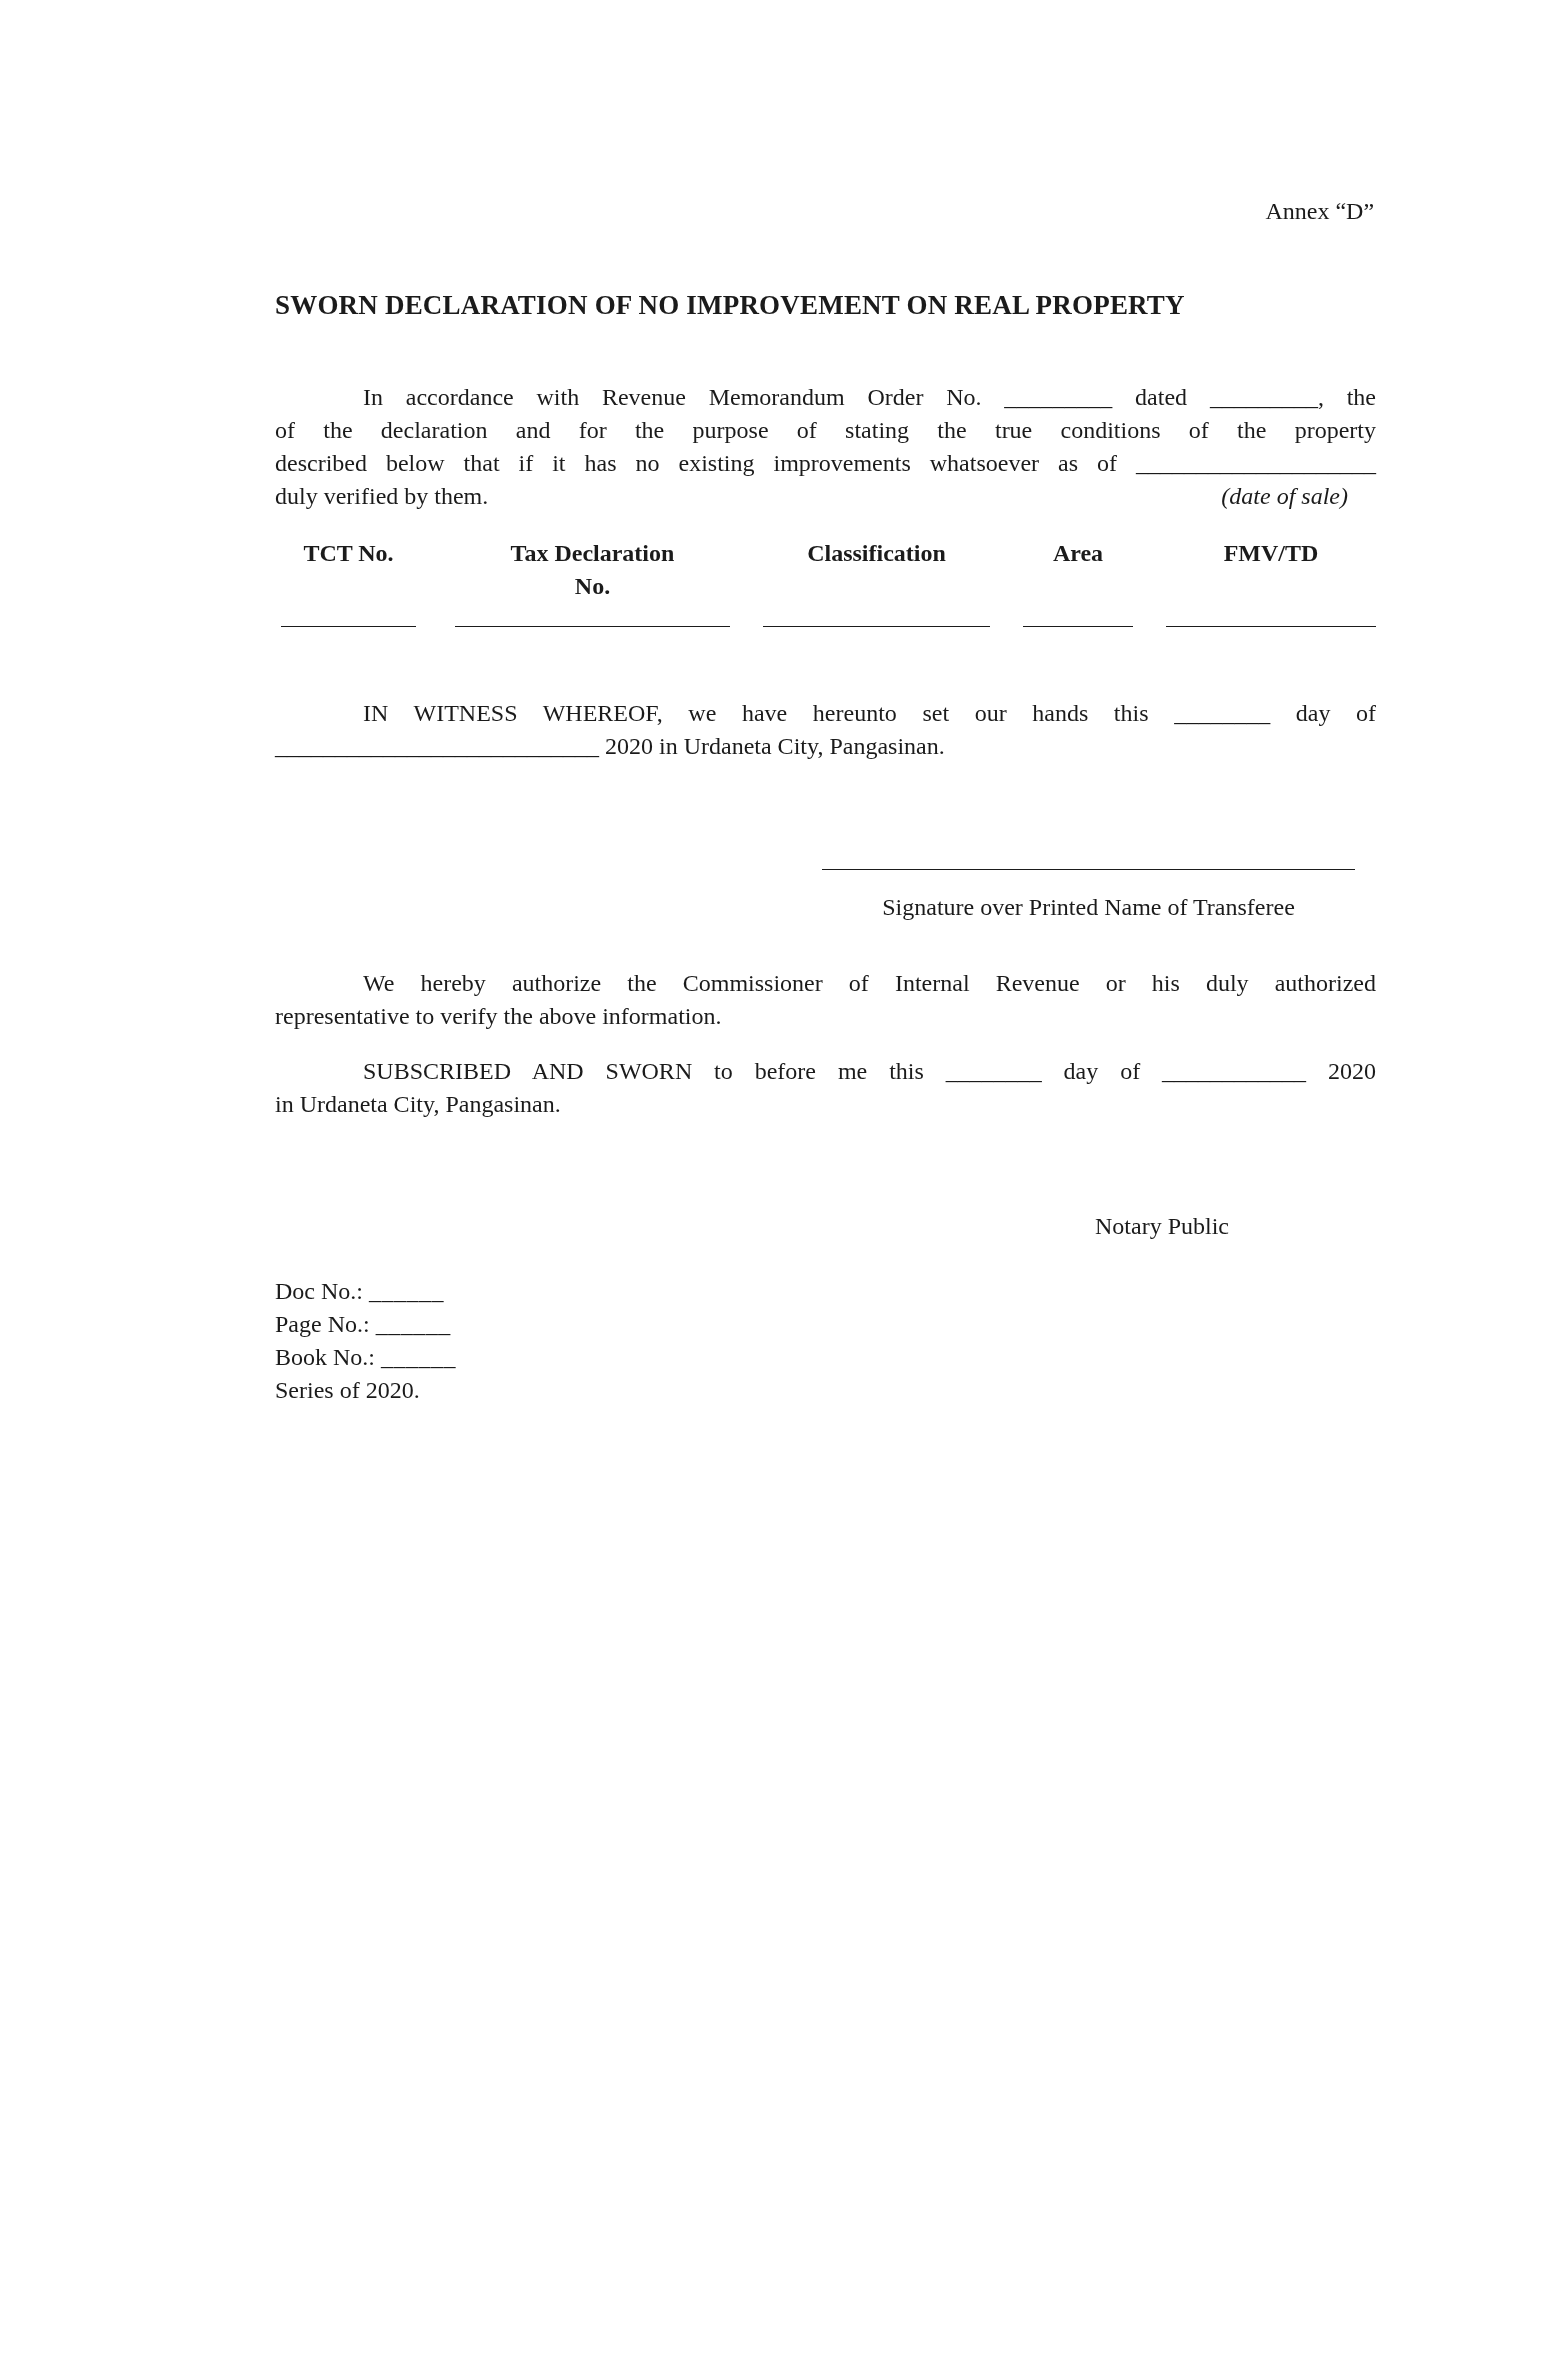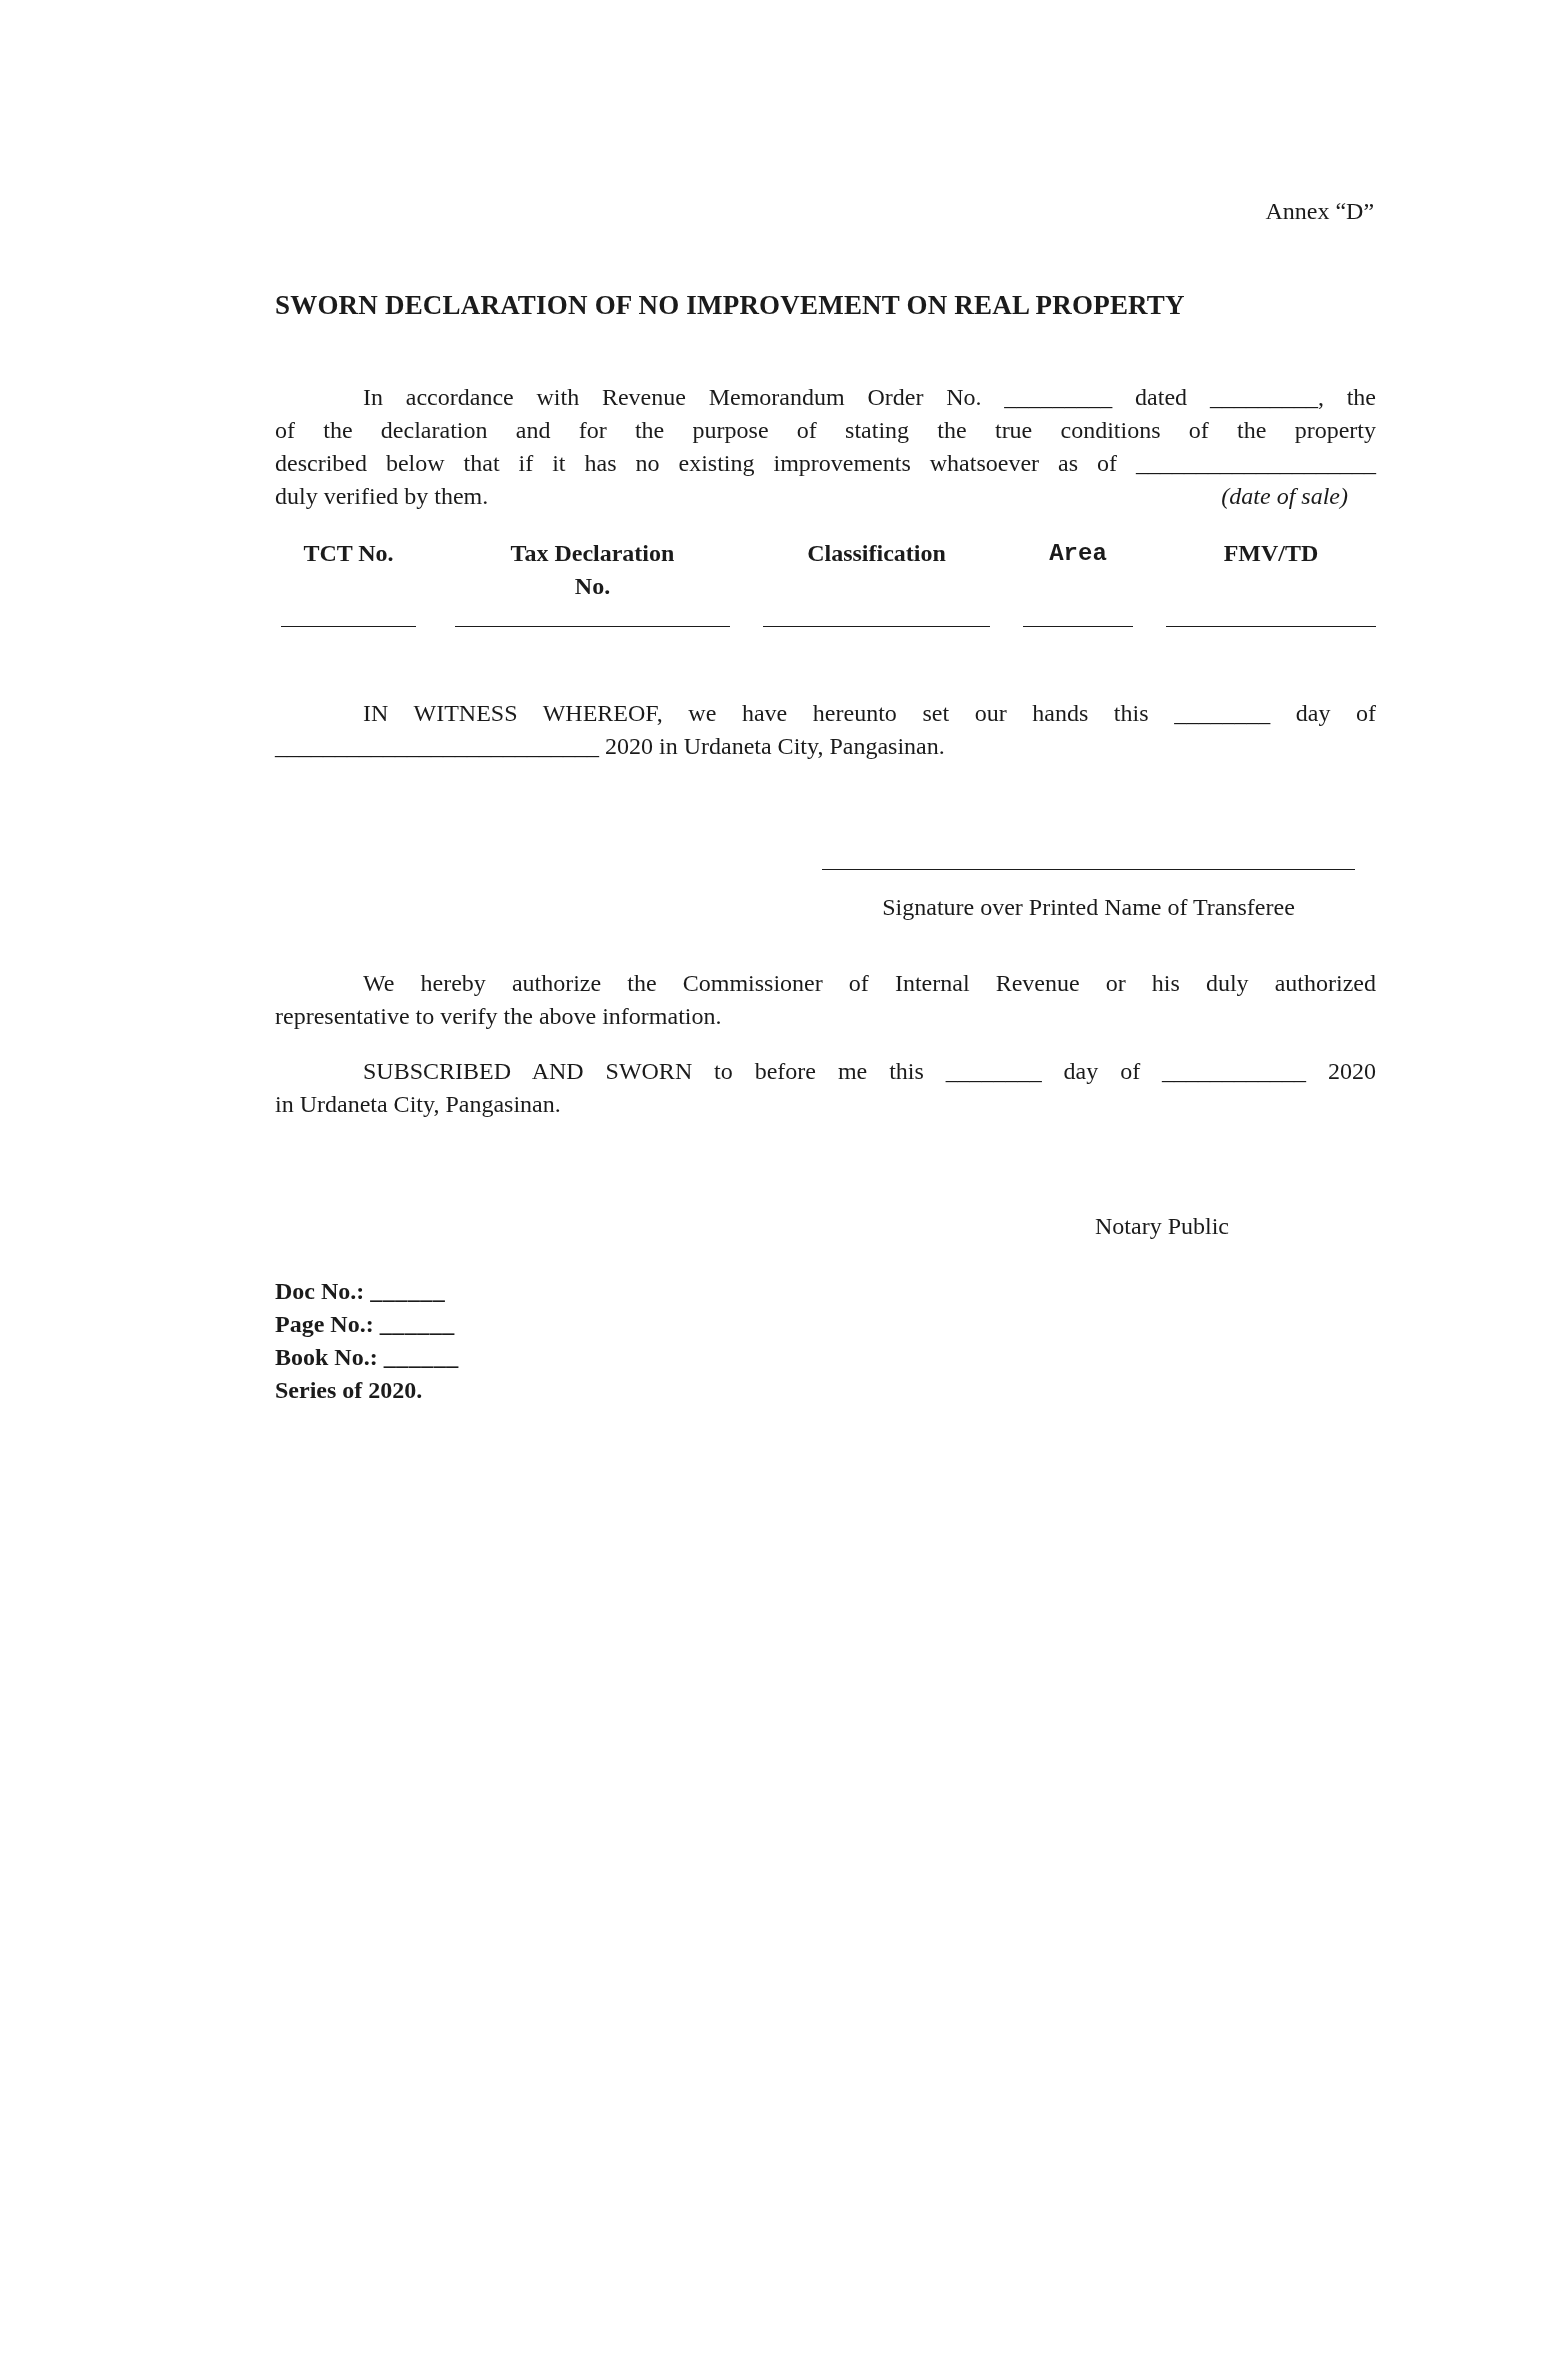--- a/index.html
+++ b/index.html
@@ -52,21 +52,21 @@
   .trow {
     display: flex;
     justify-content: space-between;
     width: 100%;
   }
   .trow.hdr { font-weight: bold; }
   .tcol { text-align: center; }
   .c1 { width: 147px; }
   .c2 { width: 275px; }
   .c3 { width: 227px; }
-  .c4 { width: 110px; font-family: Liberation Mono, monospace; }
+  .c4 { width: 110px; }
   .c5 { width: 210px; }
   .hdr-line { display: block; }
   .blankrow { margin-top: 0px; }
   .blankline {
     height: 24px;
     border-bottom: 1.9px solid #1b1b1b;
     width: 100%;
   }
   .blank-inset { width: 92%; margin: 0 auto; }
 
@@ -86,21 +86,21 @@
 
   .auth { margin-top: 43px; }
   .jurat { margin-top: 22px; }
 
   .notary-title {
     margin-top: 89px;
     margin-left: 820px;
   }
 
   .notary-details { margin-top: 32px; }
-  .ndl { line-height: 33px; font-weight: bold; }
+  .ndl { line-height: 33px; }
   .nblank { letter-spacing: 0.5px; }
 </style>
 </head>
 <body>
 
 <div class="sheet">
   <div class="content">
 
     <div class="annex">Annex “D”</div>
 

